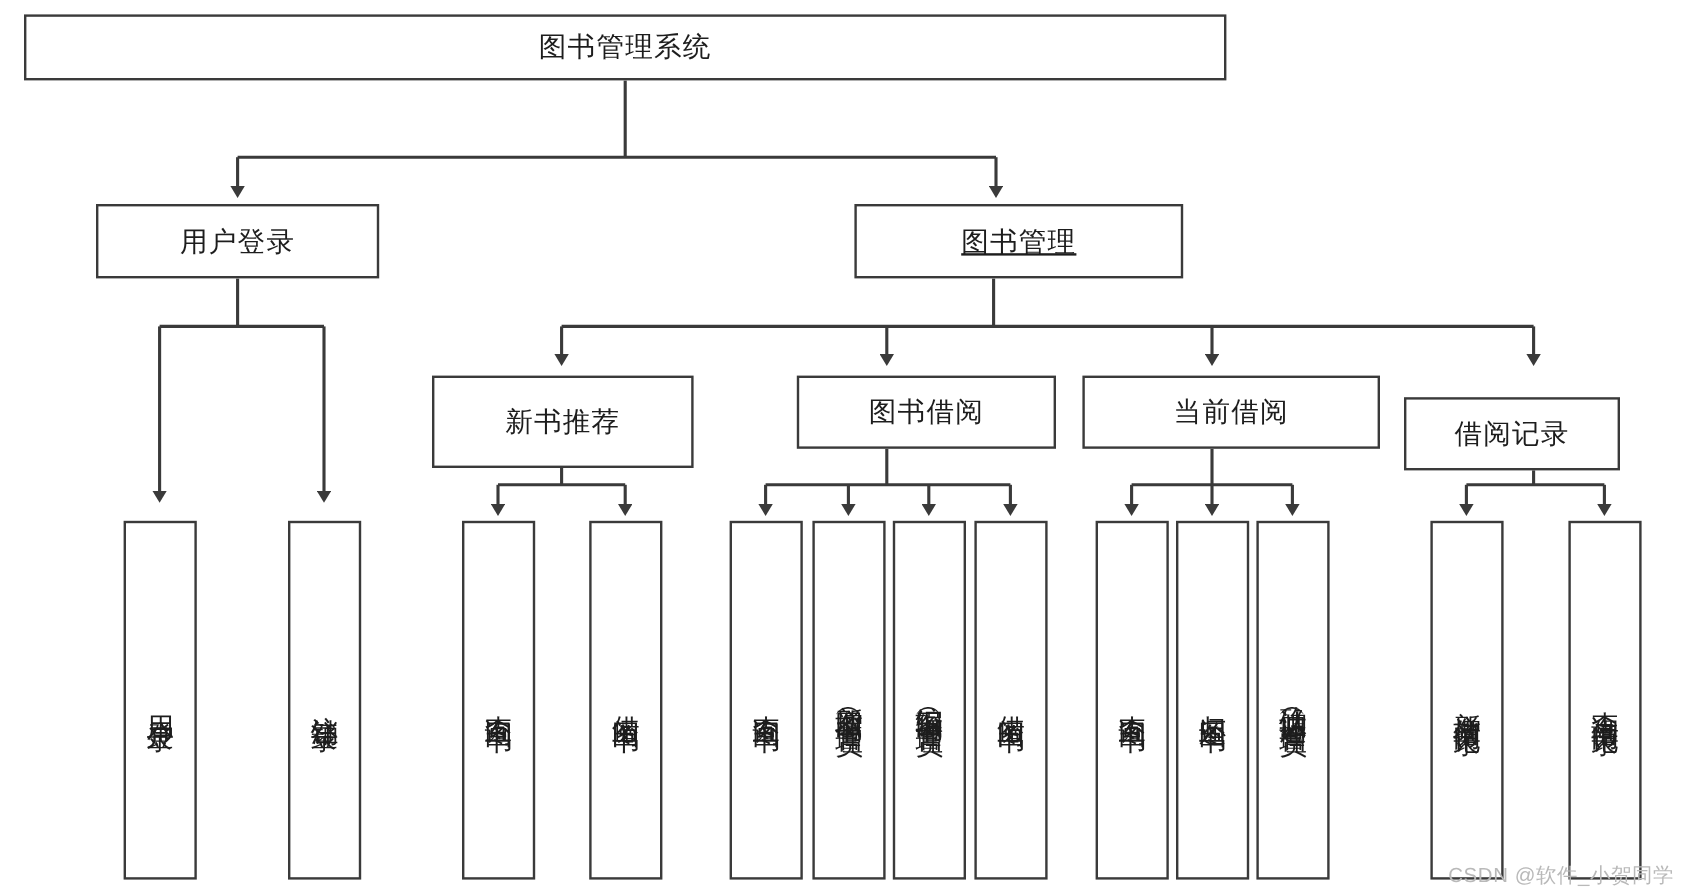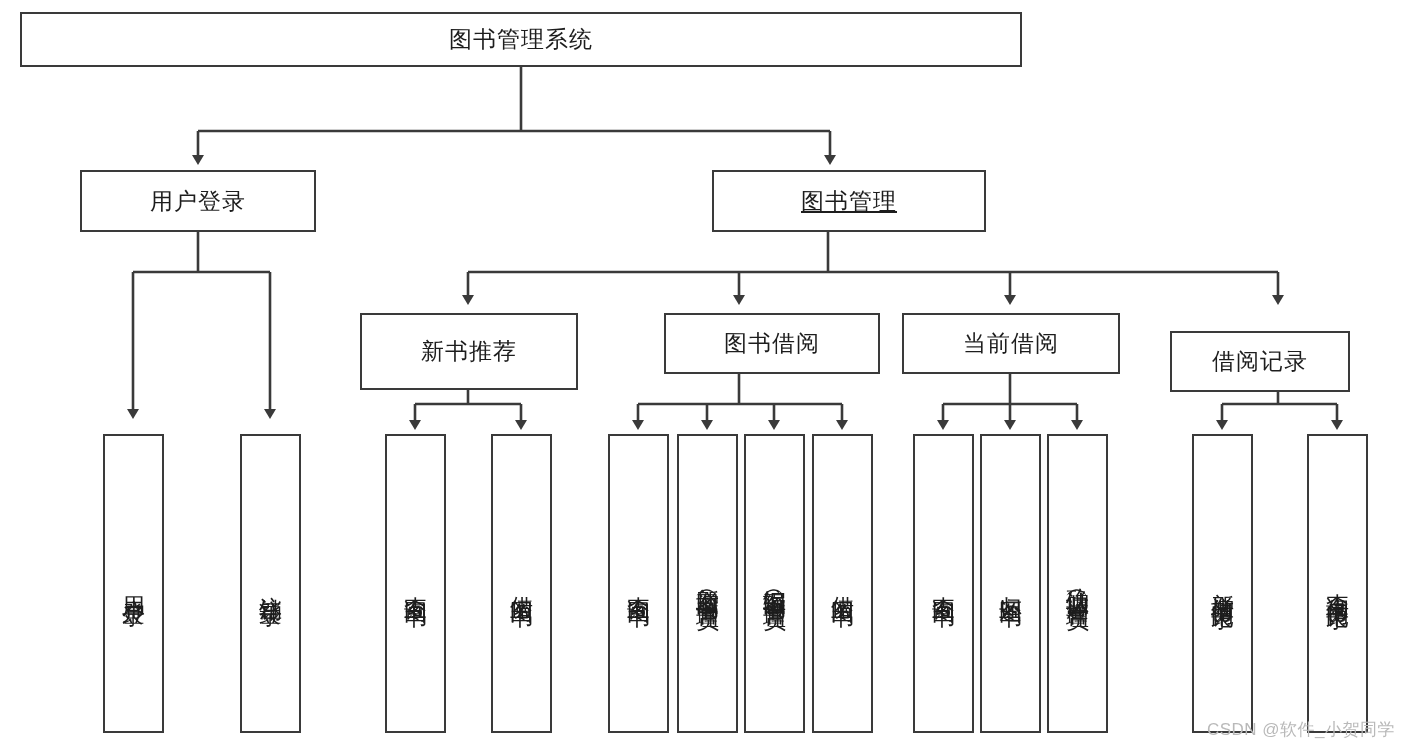--- a/index.html
+++ b/index.html
@@ -143,21 +143,21 @@
   <div class="node horizontal" style="left:712px; top:170px; width:274px; height:62px;text-decoration:underline;">
     <span class="label">图书管理</span>
   </div>
 
   <div class="node horizontal" style="left:360px; top:313px; width:218px; height:77px;">
     <span class="label">新书推荐</span>
   </div>
   <div class="node horizontal" style="left:664px; top:313px; width:216px; height:61px;">
     <span class="label">图书借阅</span>
   </div>
-  <div class="node horizontal" style="left:902px; top:313px; width:218px; height:61px;">
+  <div class="node horizontal" style="left:902px; top:313px; width:248px; height:61px;">
     <span class="label">当前借阅</span>
   </div>
   <div class="node horizontal" style="left:1170px; top:331px; width:180px; height:61px;">
     <span class="label">借阅记录</span>
   </div>
 
   <div class="node vertical" style="left:103px; top:434px; width:61px; height:299px;">
     <span class="label">用户登录</span>
   </div>
   <div class="node vertical" style="left:240px; top:434px; width:61px; height:299px;">

